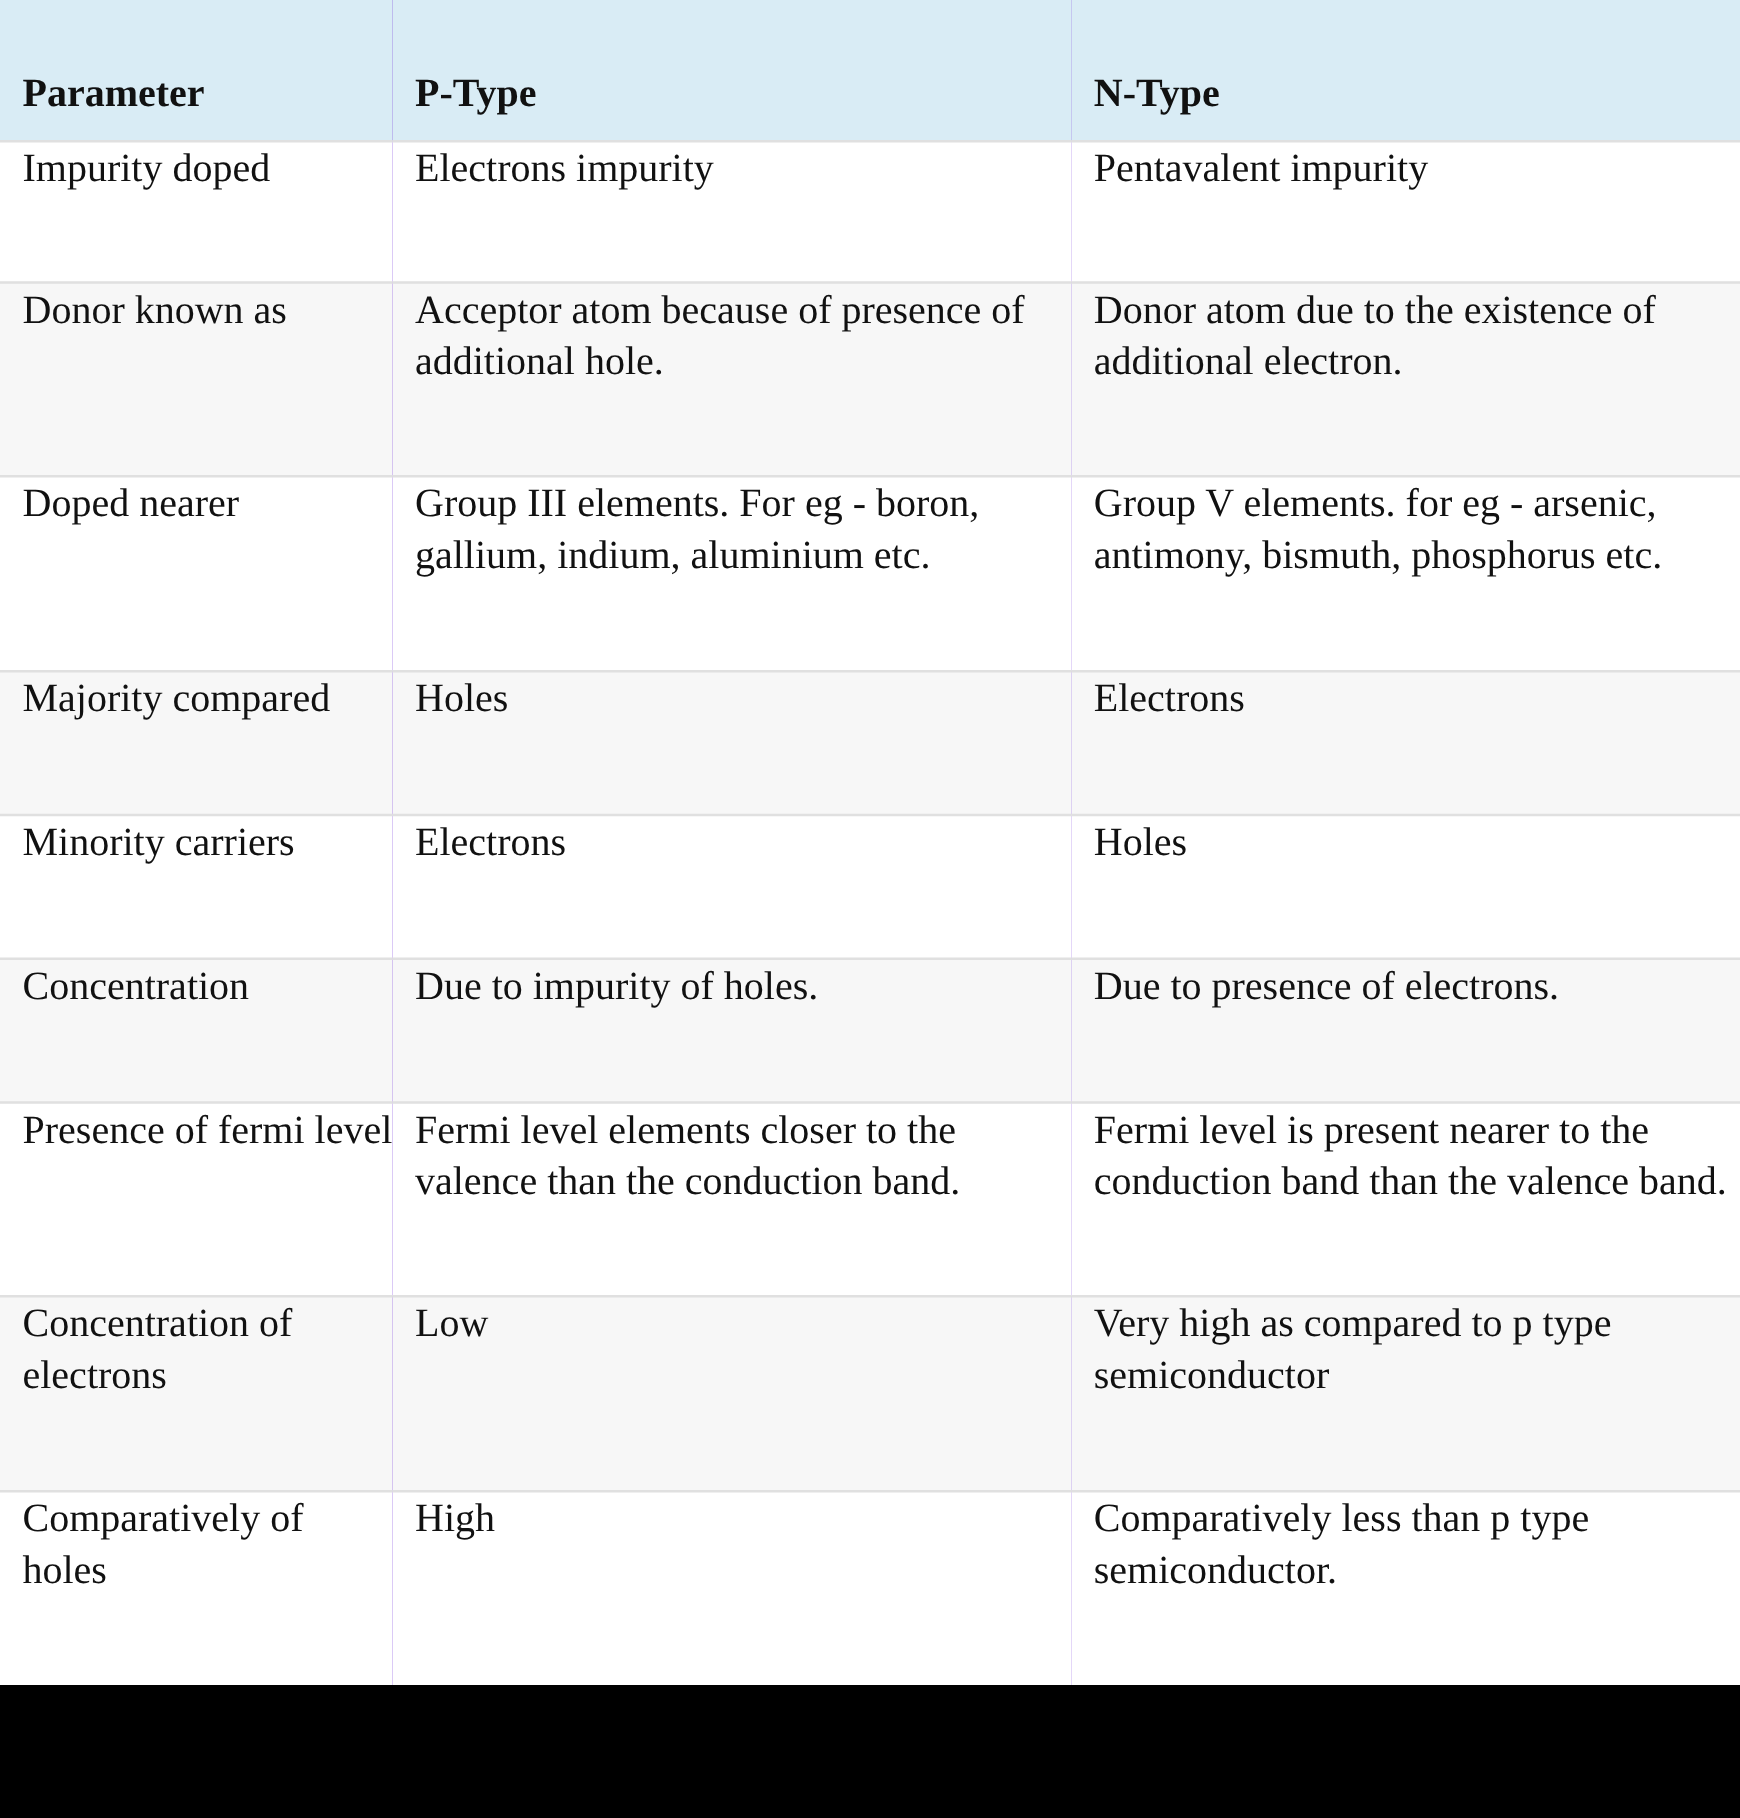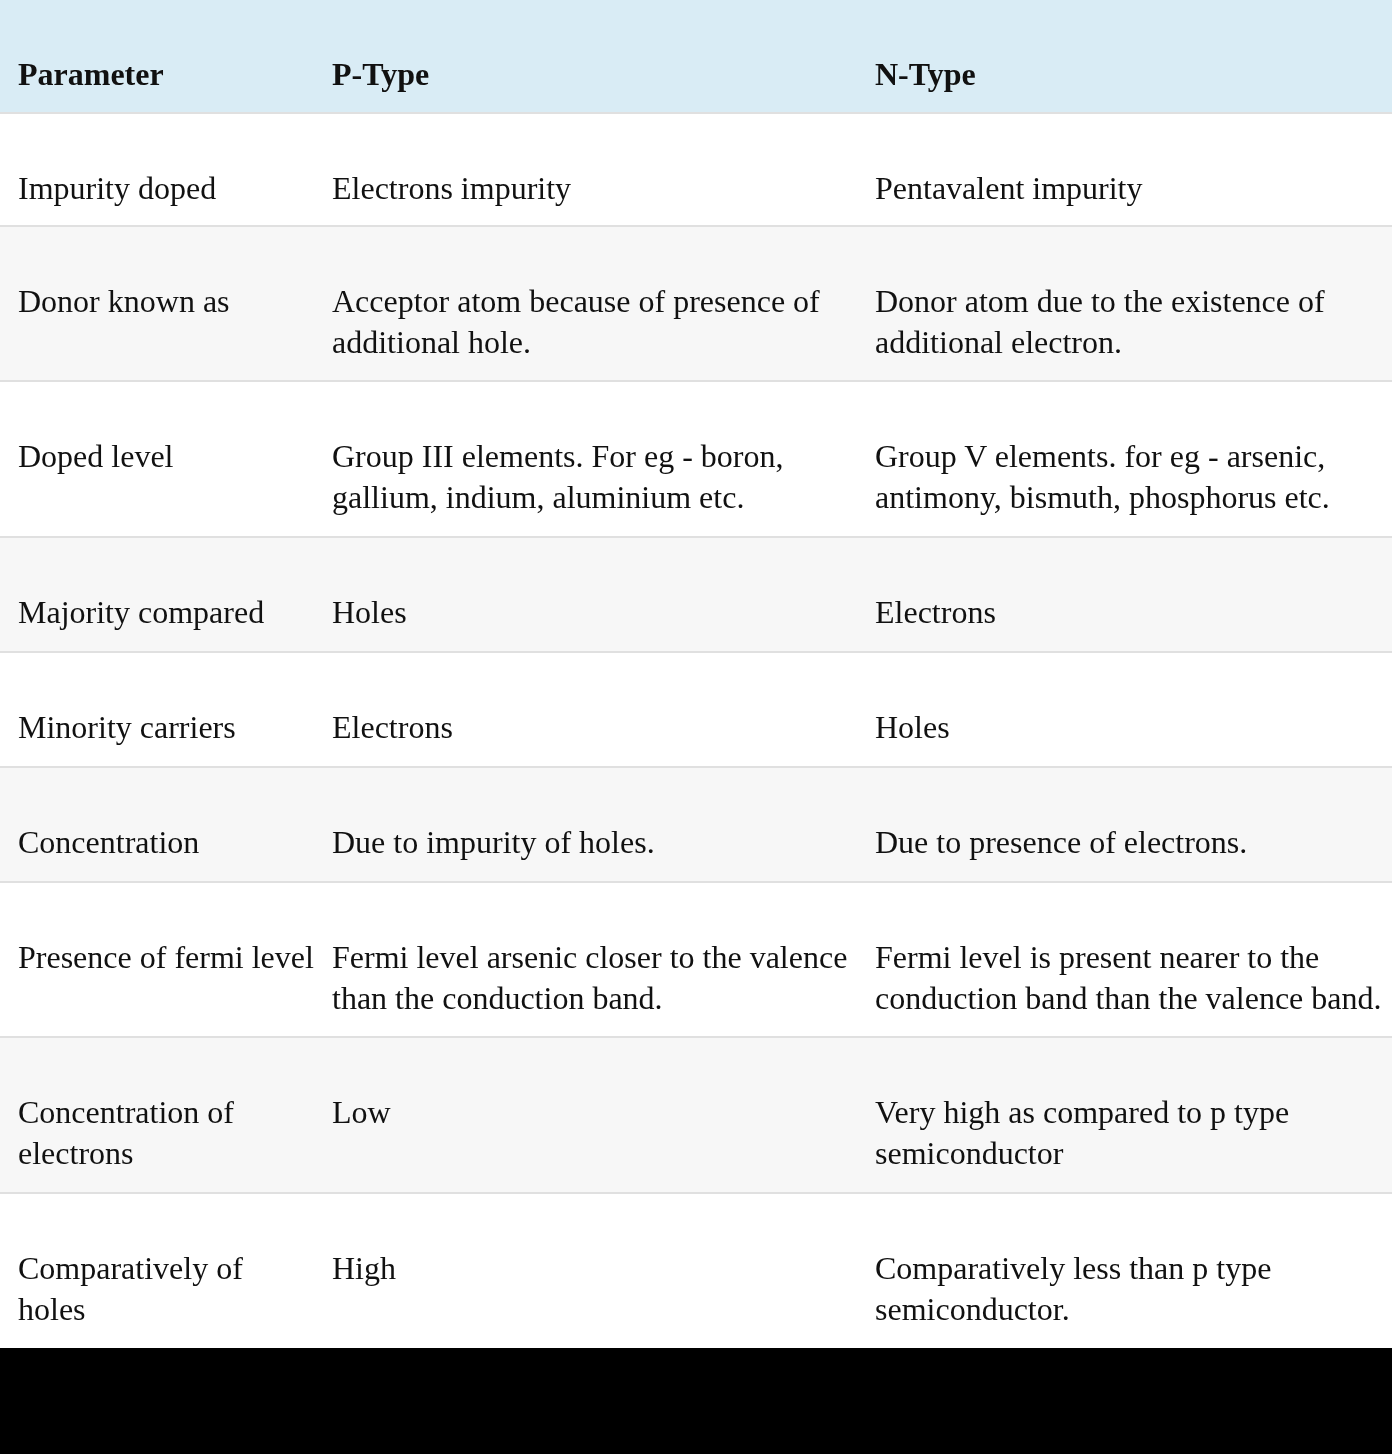--- a/index.html
+++ b/index.html
@@ -17,21 +17,21 @@
   th, td {
     text-align: left; vertical-align: top;
     padding: 0 0 0 18px;
     font-size: 32px; line-height: 41px;
     white-space: normal;
   }
   th { font-weight: bold; }
   thead tr { background: #d9ecf5; height: 113px; }
   thead th { vertical-align: bottom; padding-bottom: 17px; }
   tbody tr { border-top: 2px solid #e0e0e0; }
-  tbody td { padding-top: 54px; }
+  tbody td { }
   tbody tr:nth-child(odd) { background: #ffffff; }
   tbody tr:nth-child(even) { background: #f7f7f7; }
   .black-footer { width: 1392px; height: 106px; background: #000000; }
 </style>
 </head>
 <body>
 
 <div class="table-wrap">
   <table>
     <colgroup>
@@ -51,42 +51,42 @@
         <td>Impurity doped</td>
         <td>Electrons impurity</td>
         <td>Pentavalent impurity</td>
       </tr>
       <tr style="height:155px">
         <td>Donor known as</td>
         <td>Acceptor atom because of presence of additional hole.</td>
         <td>Donor atom due to the existence of additional electron.</td>
       </tr>
       <tr style="height:156px">
-        <td>Doped level</td>
+        <td>Doped nearer</td>
         <td>Group III elements. For eg - boron, gallium, indium, aluminium etc.</td>
         <td>Group V elements. for eg - arsenic, antimony, bismuth, phosphorus etc.</td>
       </tr>
       <tr style="height:115px">
         <td>Majority compared</td>
         <td>Holes</td>
         <td>Electrons</td>
       </tr>
       <tr style="height:115px">
         <td>Minority carriers</td>
         <td>Electrons</td>
         <td>Holes</td>
       </tr>
       <tr style="height:115px">
         <td>Concentration</td>
         <td>Due to impurity of holes.</td>
         <td>Due to presence of electrons.</td>
       </tr>
       <tr style="height:155px">
         <td>Presence of fermi level</td>
-        <td>Fermi level arsenic closer to the valence than the conduction band.</td>
+        <td>Fermi level elements closer to the valence than the conduction band.</td>
         <td>Fermi level is present nearer to the conduction band than the valence band.</td>
       </tr>
       <tr style="height:156px">
         <td>Concentration of electrons</td>
         <td>Low</td>
         <td>Very high as compared to p type semiconductor</td>
       </tr>
       <tr style="height:155px">
         <td>Comparatively of holes</td>
         <td>High</td>

